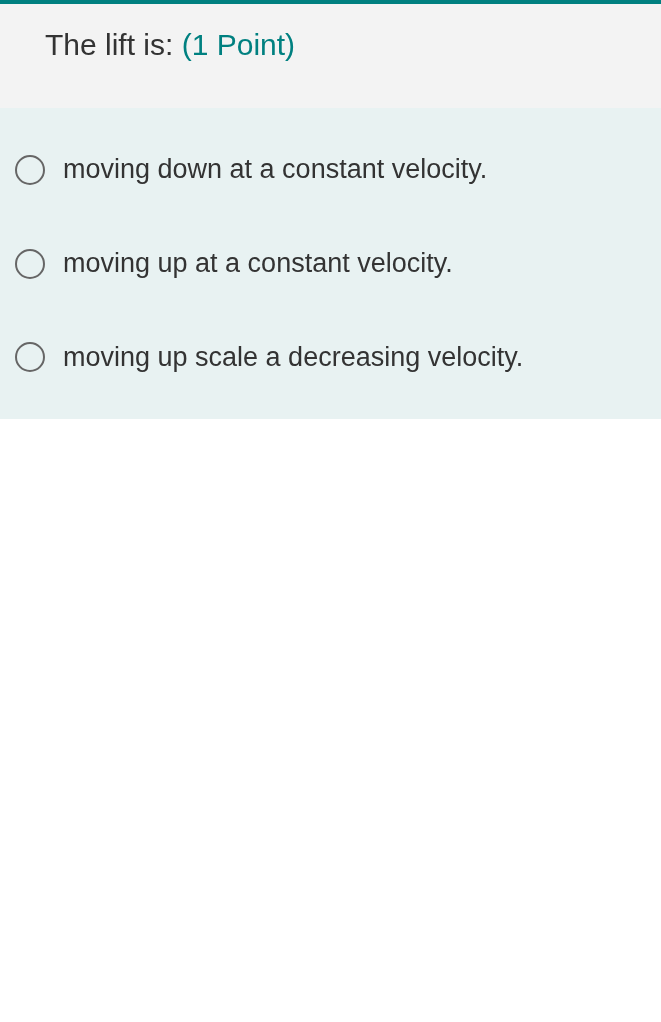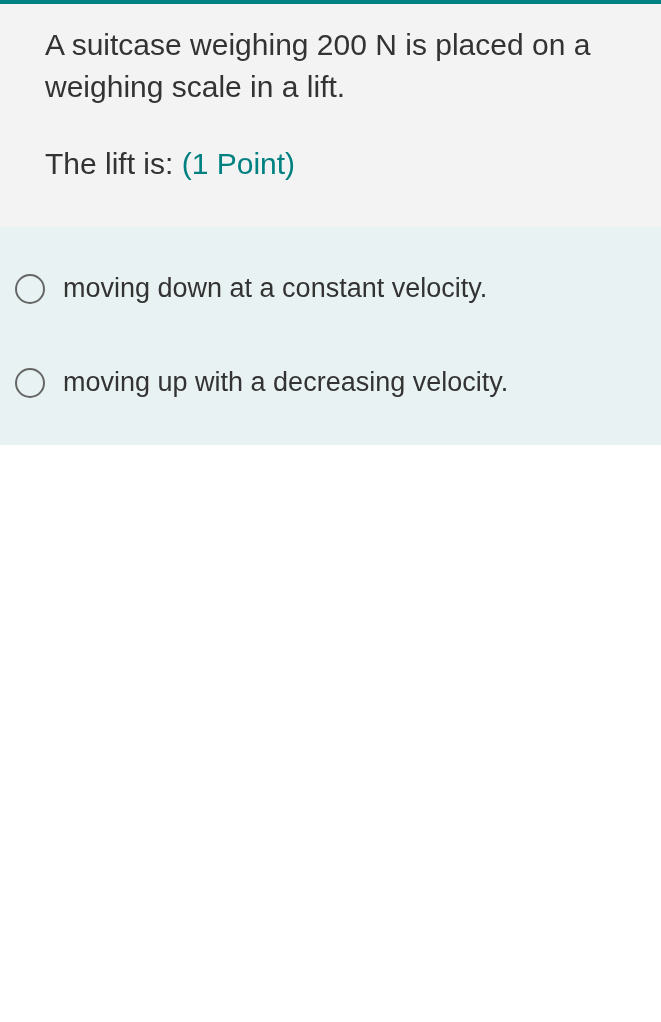--- a/index.html
+++ b/index.html
@@ -61,28 +61,31 @@
     .option-text {
       font-size: 27px;
       color: #333;
       line-height: 1.4;
     }
   </style>
 </head>
 <body>
 
 <div class="question-section">
-  <p class="question-text">A suitcase weighing 200 N is placed on a weighing scale in a lift.</p>
   <p class="question-text">
     <span>The lift is: </span><span class="points">(1 Point)</span>
   </p>
 </div>
 
 <div class="options-section">
   <div class="option">
     <div class="radio"></div>
     <div class="option-text">moving down at a constant velocity.</div>
   </div>
   <div class="option">
     <div class="radio"></div>
-    <div class="option-text">moving up with a decreasing velocity.</div>
+    <div class="option-text">moving up at a constant velocity.</div>
+  </div>
+  <div class="option">
+    <div class="radio"></div>
+    <div class="option-text">moving up scale a decreasing velocity.</div>
   </div>
 </div>
 
 </body></html>

